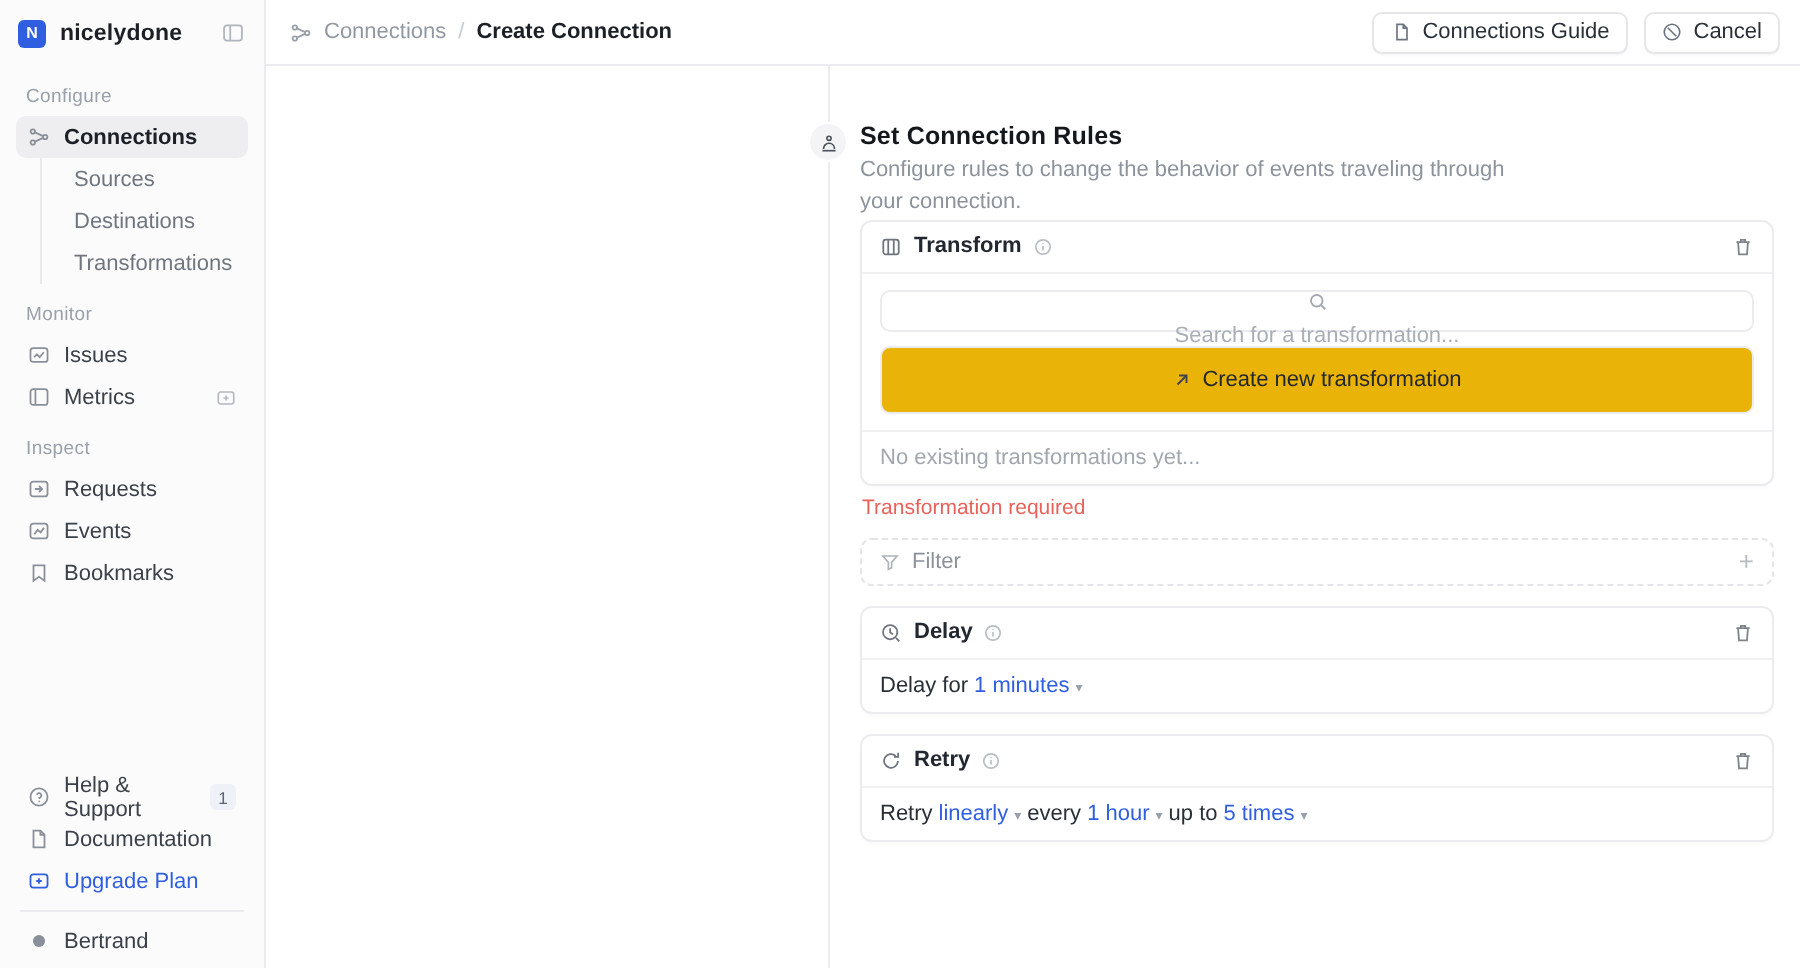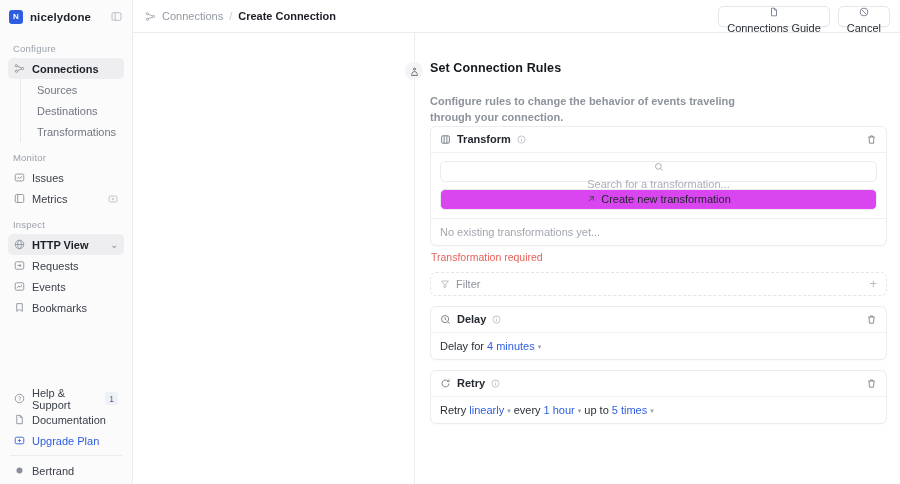--- a/index.html
+++ b/index.html
@@ -112,21 +112,20 @@
     height: 21px;
     display: flex; align-items: center; gap: 5px;
     padding: 0 8px;
     border: 1px solid #e5e6ea;
     border-radius: 5px;
     background: #fff;
     font-size: 11px;
     color: #2a2f37;
     cursor: default;
     box-shadow: 0 1px 1px rgba(16,24,40,.03);
-    flex-direction: column;
   }
   .btn .ic { width: 11px; height: 11px; color: #6b7280; display:flex;align-items:center;justify-content:center;}
 
   
   .content {
     position: relative;
     height: 451px;
     padding: 0 0 0 0;
   }
   .timeline-line {
@@ -146,21 +145,21 @@
     position: absolute;
     left: 271px;
     width: 20px; height: 20px;
     border-radius: 50%;
     background: #f4f4f6;
     border: 1px solid #fff;
     display: flex; align-items: center; justify-content: center;
     color: #4a5059;
   }
   .section-title { font-size: 12.5px; font-weight: 700; color: #14181d; letter-spacing: .1px; }
-  .section-desc { font-size: 11px; color: #8d939c; margin-top: 19px; line-height: 1.45; max-width: 465px; font-weight: bold;}
+  .section-desc { font-size: 11px; color: #8d939c; margin-top: 3px; line-height: 1.45; max-width: 465px;}
 
   .rules { width: 457px; }
 
   .card {
     border: 1px solid #ececf0;
     border-radius: 6px;
     background: #fff;
     overflow: hidden;
     margin-bottom: 10px;
     box-shadow: 0 1px 1.5px rgba(16,24,40,.025);
@@ -184,26 +183,26 @@
     display: flex; align-items: center; gap: 6px;
     padding: 0 8px;
     background: #fff;
     margin-bottom: 7px;
     flex-direction: column;
   }
   .search-field .ic { width: 10px; height: 10px; color: #a4a9b1; display:flex;align-items:center;justify-content:center;}
   .search-field .ph { font-size: 11px; color: #a9aeb6; }
 
   .create-btn {
-    height: 21px;
+    height: 34px;
     border: 1px solid #ececf0;
     border-radius: 5px;
     display: flex; align-items: center; justify-content: center; gap: 5px;
     font-size: 11px; color: #23272f;
-    background: #d946ef;
+    background: #eab308;
   }
   .create-btn .ic { width: 10px; height: 10px; color: #40454d; display:flex;align-items:center;justify-content:center;}
 
   .card-footnote {
     border-top: 1px solid #f0f0f3;
     padding: 7px 9px;
     font-size: 11px;
     color: #a2a7af;
   }
   .error-text { font-size: 10.5px; color: #e8625a; margin: -5px 0 9px 1px; }
@@ -296,31 +295,20 @@
         <span>Metrics</span>
         <span class="nav-right">
           <svg width="10" height="10" viewBox="0 0 16 16" fill="none" stroke="currentColor" stroke-width="1.3">
             <rect x="1.8" y="3.2" width="12.4" height="9.6" rx="2"></rect>
               <path d="M6 8 h4 M8 6 v4"></path>
           </svg>
         </span>
       </div>
 
       <div class="nav-group-label">Inspect</div>
-      <div class="nav-item active">
-        <span class="ic">
-          <svg width="11" height="11" viewBox="0 0 16 16" fill="none" stroke="currentColor" stroke-width="1.2">
-            <circle cx="8" cy="8" r="6.2"></circle>
-              <ellipse cx="8" cy="8" rx="2.7" ry="6.2"></ellipse>
-              <line x1="1.8" y1="8" x2="14.2" y2="8"></line>
-          </svg>
-        </span>
-        <span>HTTP View</span>
-        <span class="chev">⌄</span>
-      </div>
       <div class="nav-item">
         <span class="ic">
           <svg width="11" height="11" viewBox="0 0 16 16" fill="none" stroke="currentColor" stroke-width="1.3">
             <rect x="1.8" y="2.6" width="12.4" height="10.8" rx="2"></rect>
               <path d="M5 8 h5 M8 5.8 L10.2 8 L8 10.2"></path>
           </svg>
         </span>
         <span>Requests</span>
       </div>
       <div class="nav-item">
@@ -519,21 +507,21 @@
                 <svg width="11" height="11" viewBox="0 0 16 16" fill="none" stroke="currentColor" stroke-width="1.3">
                   <path d="M3.2 4.4 h9.6"></path>
                     <path d="M6.4 4.4 v-1.6 h3.2 v1.6"></path>
                     <path d="M4.4 4.4 l.7 9 h5.8 l.7-9"></path>
                 </svg>
               </span>
             </div>
             <div class="rule-line">
               <span class="txt">Delay for</span>
               <span class="sel">
-                <span>4 minutes</span>
+                <span>1 minutes</span>
                 <span class="caret">▾</span>
               </span>
             </div>
           </div>
 
           <div class="card">
             <div class="card-head">
               <span class="ic">
                 <svg width="11" height="11" viewBox="0 0 16 16" fill="none" stroke="currentColor" stroke-width="1.3">
                   <path d="M13 8 a5 5 0 1 1 -1.6 -3.7"></path>

